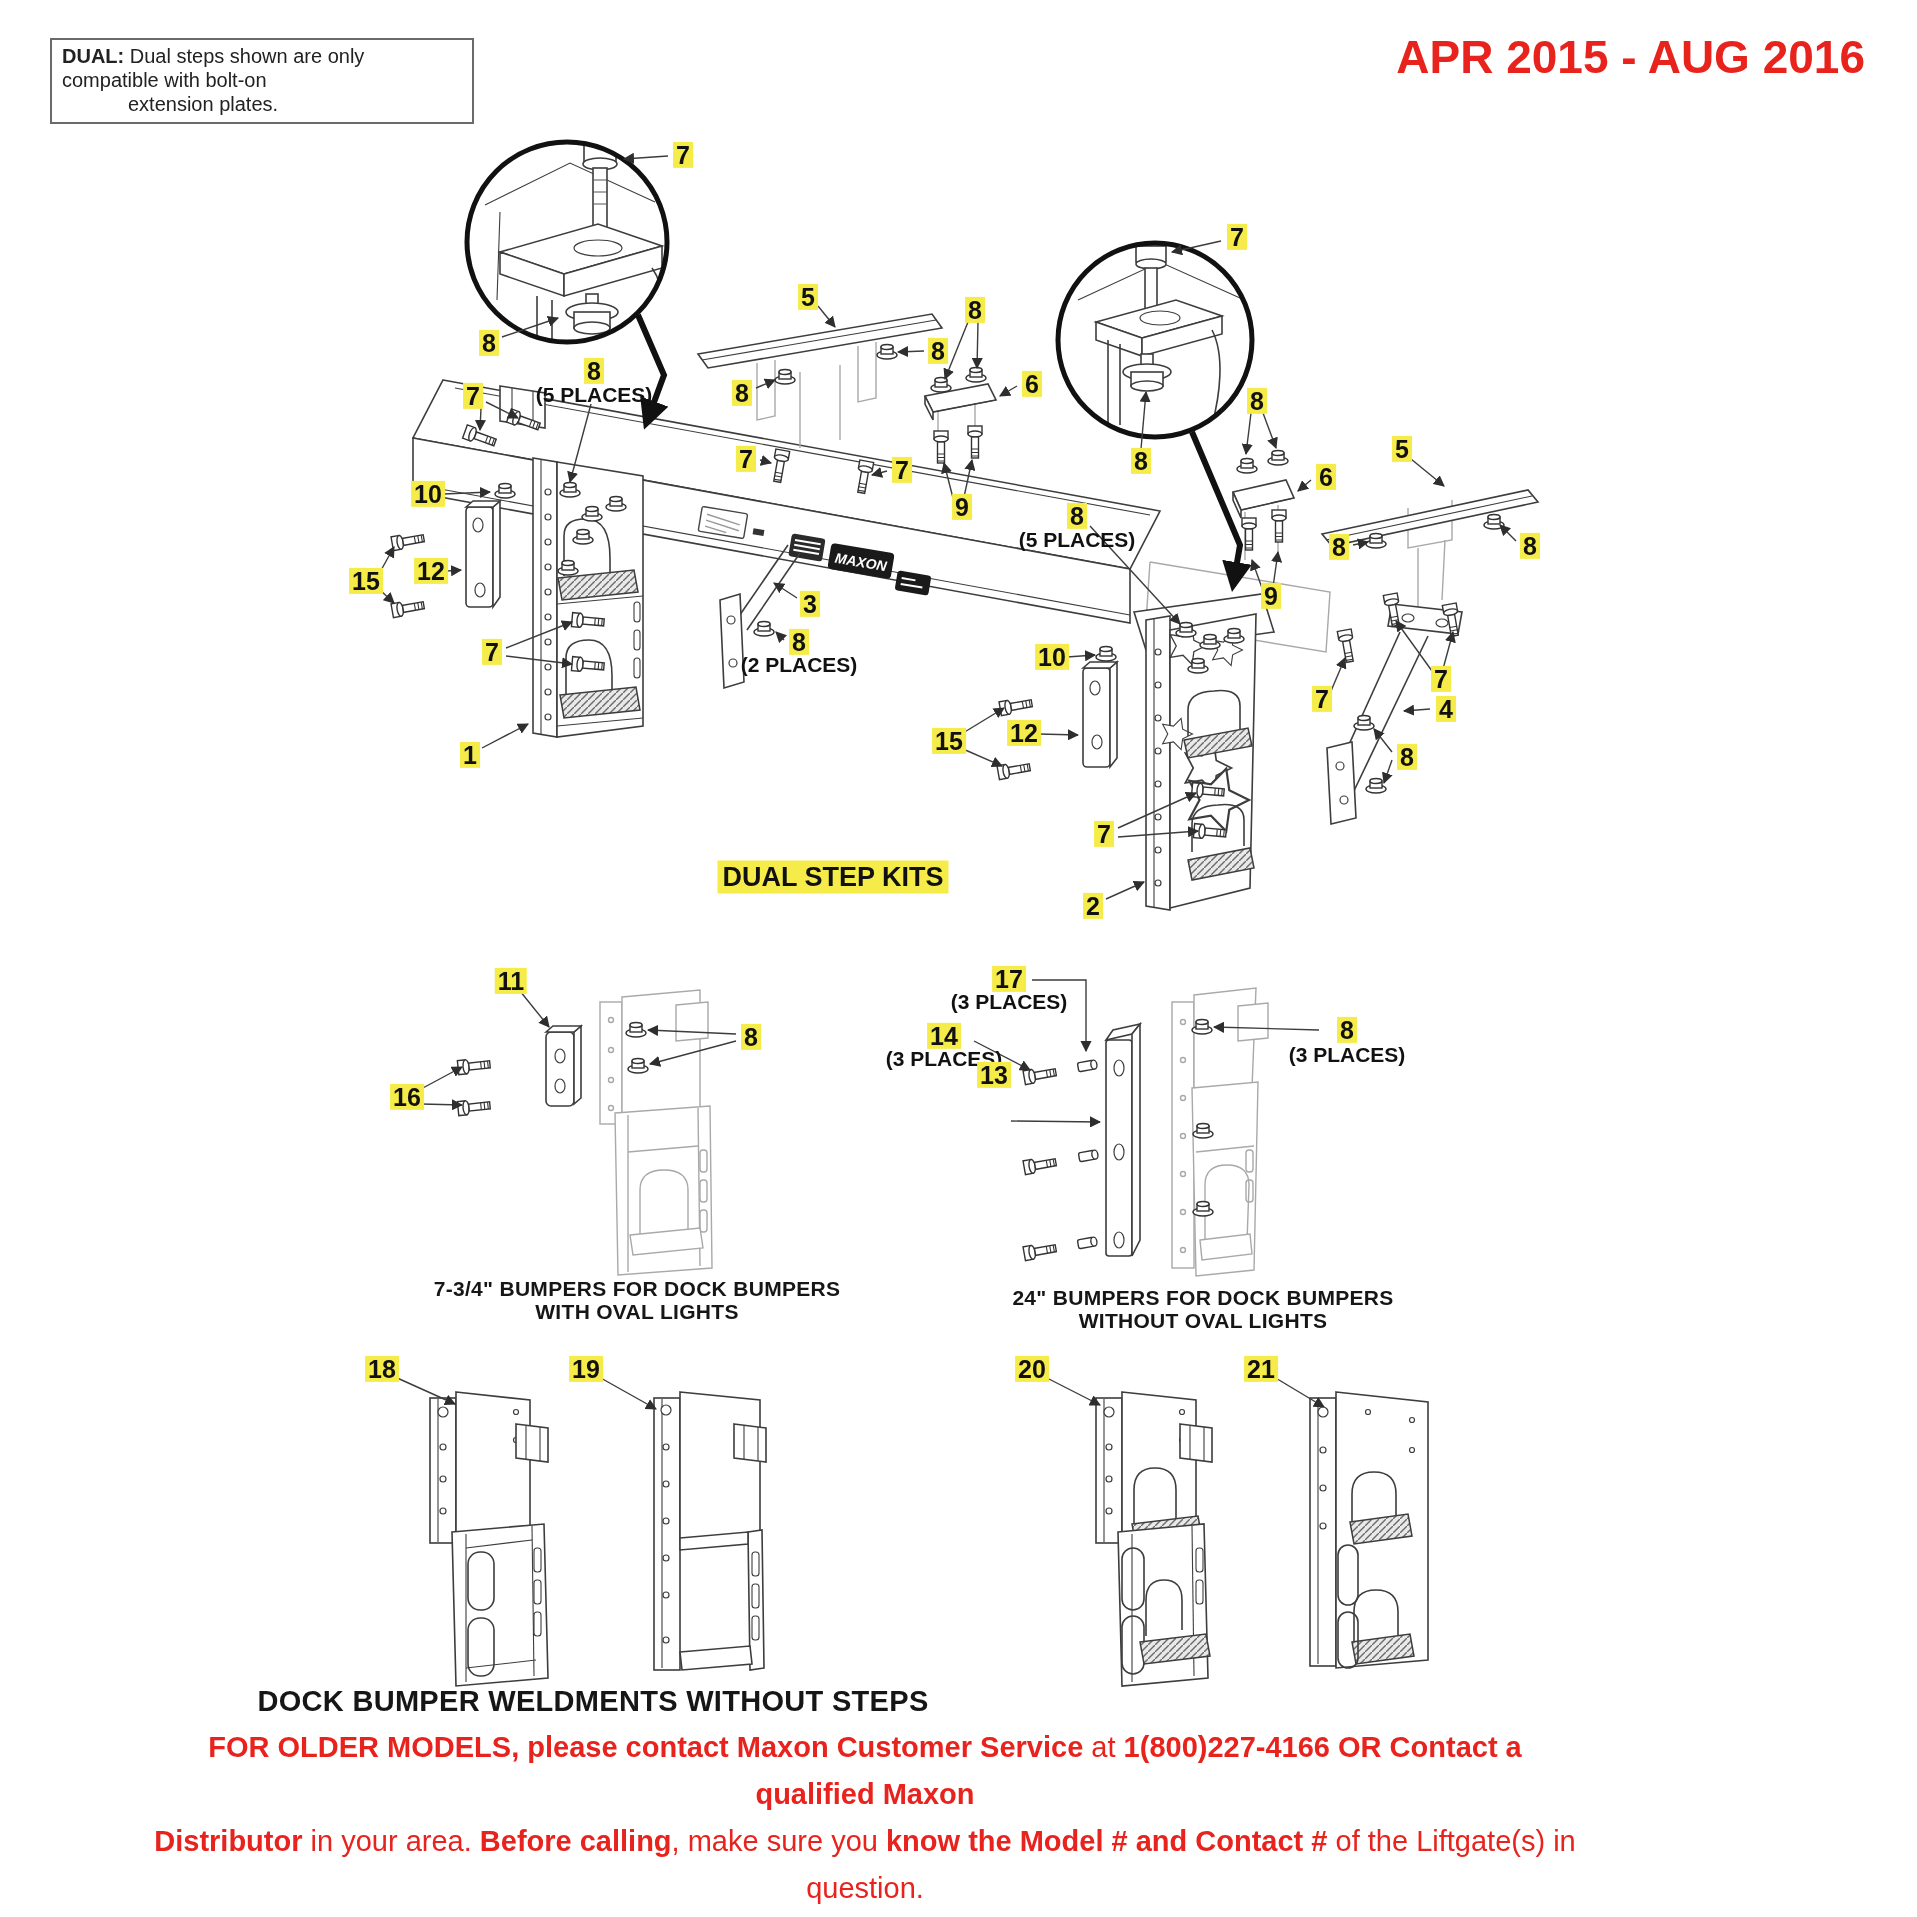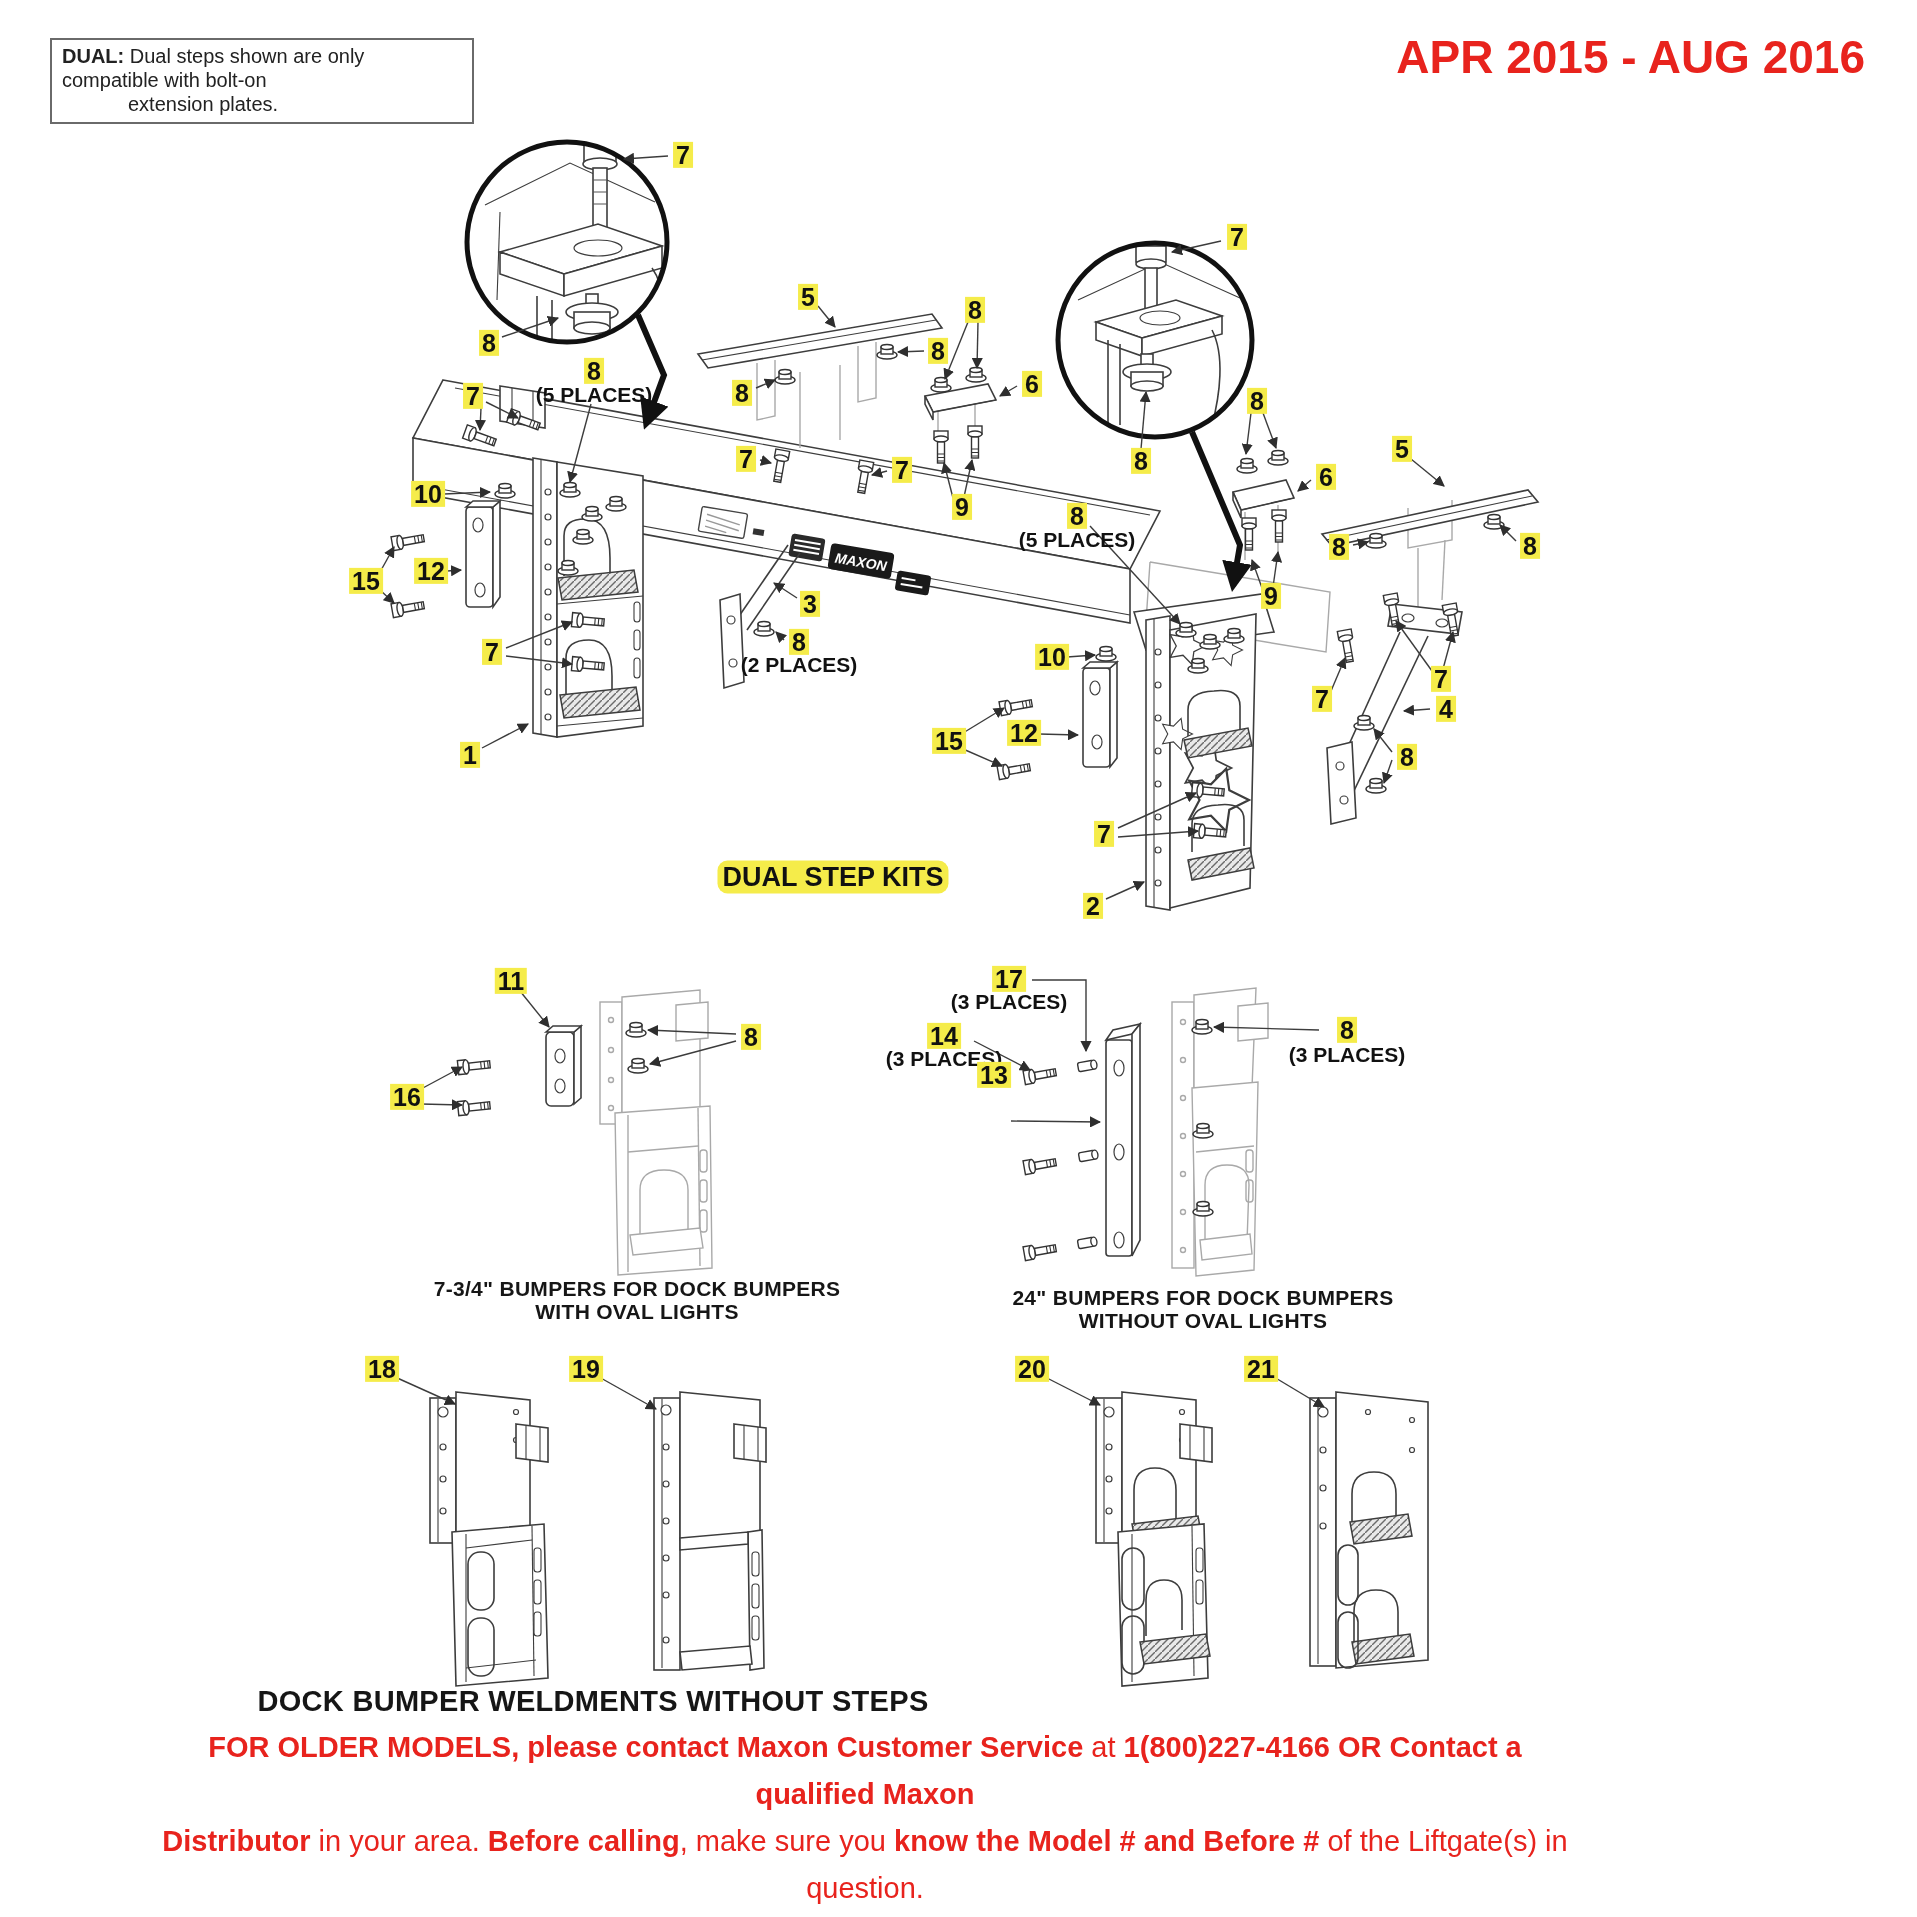--- a/index.html
+++ b/index.html
@@ -9,21 +9,21 @@
   
   .note-box{position:absolute;left:50px;top:38px;width:402px;border:2px solid #6a6a6a;background:#fff;padding:4px 8px 6px 10px;font-size:20px;line-height:24px;color:#222;}
   .note-box .l2{display:block;margin-left:66px;}
   
   .doc-title{position:absolute;right:52px;top:30px;font-size:46px;font-weight:bold;color:#e8231d;letter-spacing:0;white-space:nowrap;}
   
   .co{position:absolute;transform:translate(-50%,-50%);background:#f5ec4a;color:#111;font-weight:bold;font-size:25px;line-height:1.05;padding:0 3px;white-space:nowrap;}
   .co-sub{position:absolute;transform:translate(-50%,-50%);color:#111;font-weight:bold;font-size:21px;white-space:nowrap;}
   .cap{position:absolute;transform:translate(-50%,-50%);font-weight:bold;font-size:21px;color:#161616;white-space:nowrap;letter-spacing:.3px;}
   .cap-big{font-size:29px;}
-  .cap-hl{position:absolute;transform:translate(-50%,-50%);background:#f5ec4a;font-weight:bold;font-size:27px;color:#111;padding:1px 5px;white-space:nowrap;border-radius:10px;}
+  .cap-hl{position:absolute;transform:translate(-50%,-50%);background:#f5ec4a;font-weight:bold;font-size:27px;color:#111;padding:1px 5px;white-space:nowrap;}
   
   .notice{position:absolute;left:150px;top:1724px;width:1430px;text-align:center;color:#e8231d;font-size:29px;line-height:47px;}
   .notice b{font-weight:bold;}
   
   .ln{stroke:#3d3d3d;stroke-width:1.6;fill:#fff;}
   .lnf{stroke:#3d3d3d;stroke-width:1.6;fill:none;}
   .thin{stroke:#3d3d3d;stroke-width:1.1;fill:none;}
   .ghost{stroke:#a9a9a9;stroke-width:1.4;fill:#fff;}
   .ghostf{stroke:#a9a9a9;stroke-width:1.4;fill:none;}
   .leaders path,.leaders polyline{stroke:#3c3c3c;stroke-width:1.4;fill:none;marker-end:url(#arr);}
@@ -598,16 +598,16 @@
 
 <div class="cap-hl" style="left:833px;top:877px">DUAL STEP KITS</div>
 <div class="cap" style="left:637px;top:1289px">7-3/4" BUMPERS FOR DOCK BUMPERS</div>
 <div class="cap" style="left:637px;top:1312px">WITH OVAL LIGHTS</div>
 <div class="cap" style="left:1203px;top:1298px">24" BUMPERS FOR DOCK BUMPERS</div>
 <div class="cap" style="left:1203px;top:1321px">WITHOUT OVAL LIGHTS</div>
 <div class="cap cap-big" style="left:593px;top:1701px">DOCK BUMPER WELDMENTS WITHOUT STEPS</div>
 
 <div class="notice">
   <div><b>FOR OLDER MODELS, please contact Maxon Customer Service</b><span> at </span><b>1(800)227-4166 OR Contact a qualified Maxon</b></div>
-  <div><b>Distributor</b><span> in your area. </span><b>Before calling</b><span>, make sure you </span><b>know the Model # and Before #</b><span> of the Liftgate(s) in question.</span></div>
+  <div><b>Distributor</b><span> in your area. </span><b>Before calling</b><span>, make sure you </span><b>know the Model # and Contact #</b><span> of the Liftgate(s) in question.</span></div>
 </div>
 
 </div>
 
 </body></html>

